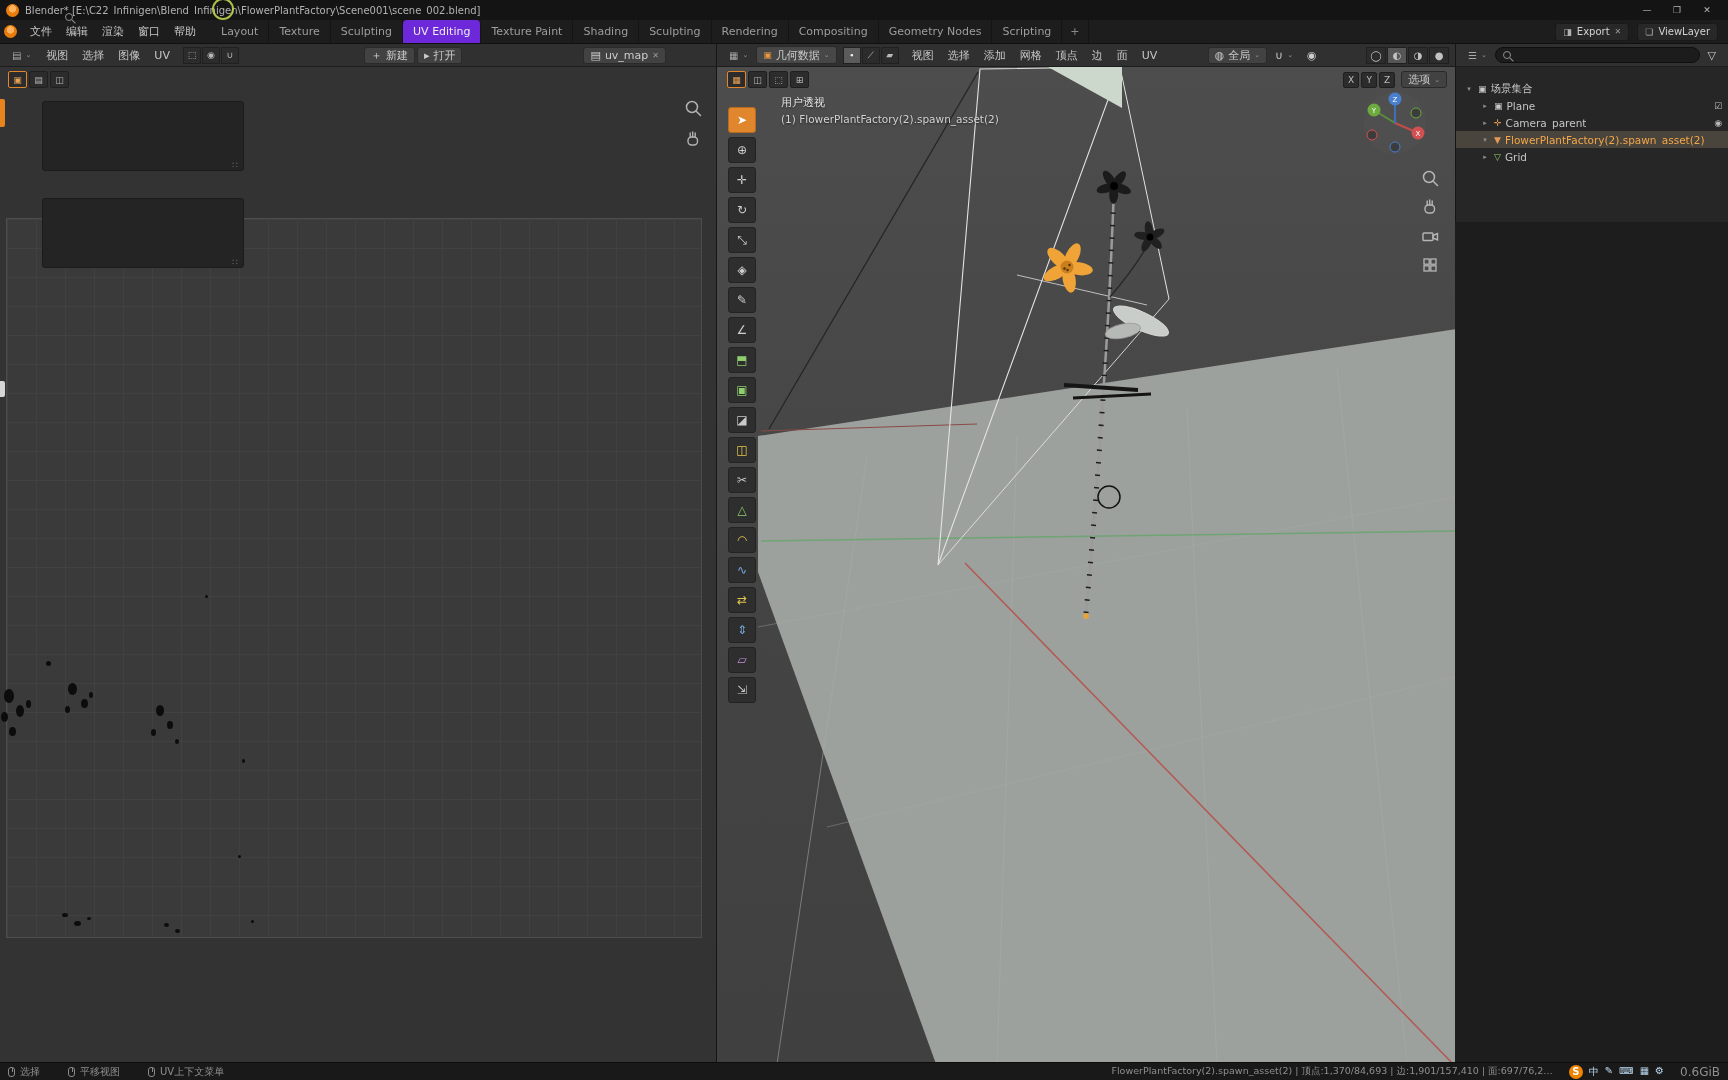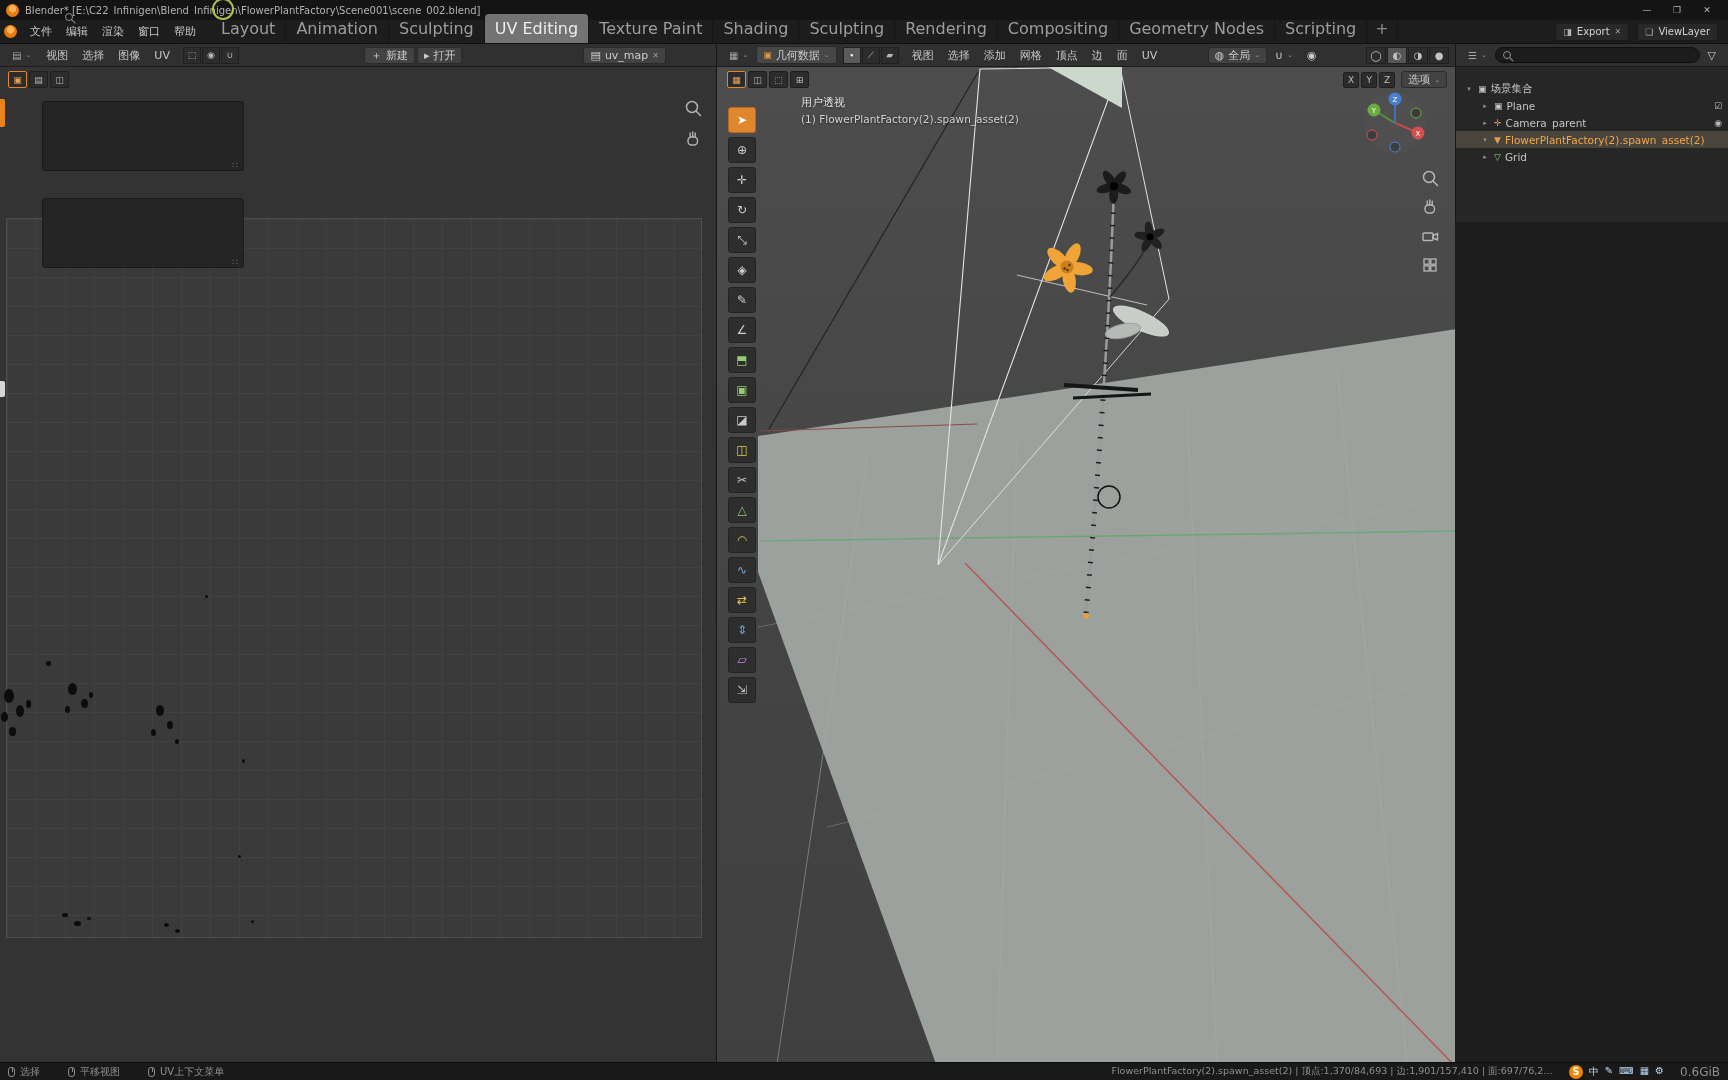--- a/index.html
+++ b/index.html
@@ -11,22 +11,22 @@
   .blender-logo { width:13px; height:13px; border-radius:50%; background:radial-gradient(circle at 50% 38%, #ffb25e 0 35%, #e87d0d 36% 100%); margin-right:6px; flex:none; }
   .win-title { white-space:nowrap; overflow:hidden; }
   .ring { position:absolute; left:212px; top:-2px; width:22px; height:22px; border:2.5px solid #b9d34c; border-radius:50%; opacity:.9; }
   .win-controls { margin-left:auto; display:flex; }
   .win-btn { width:30px; height:18px; display:flex; align-items:center; justify-content:center; color:#b8b8b8; font-size:9px; background:none; border:0; }
 
   
   .topbar { position:absolute; left:0; top:20px; width:1728px; height:24px; background:#1d1d1d; border-bottom:1px solid #101010; display:flex; align-items:center; padding:0 4px; font-size:11px; }
   .menu-item { background:none; border:0; color:#c6c6c6; font-size:11px; padding:3px 7px; border-radius:3px; white-space:nowrap; }
   .tabs { display:flex; align-items:flex-end; height:100%; margin-left:8px; }
-  .tab { font-size:16px; color:#9d9d9d; padding:5px 10px 5px; border-right:1px solid #141414; white-space:nowrap; }
-  .tab.active { background:#737373; color:#ececec; border-radius:4px 4px 0 0; }
+  .tab { font-size:11px; color:#9d9d9d; padding:5px 10px 5px; border-right:1px solid #141414; white-space:nowrap; }
+  .tab.active { background:#6d28d9; color:#ececec; border-radius:4px 4px 0 0; }
   .tab.add { color:#8a8a8a; padding:5px 8px; }
   .scene-widgets { margin-left:auto; display:flex; gap:8px; align-items:center; padding-right:6px; }
   .widget { display:flex; align-items:center; gap:5px; background:#282828; height:18px; padding:0 7px; border-radius:3px; font-size:10px; color:#d2d2d2; border:1px solid #191919; }
   .w-ico { font-size:9px; color:#b3b3b3; }
   .w-x { font-size:8px; color:#9a9a9a; }
 
   
   .hdr { position:absolute; top:44px; height:23px; background:#303030; border-bottom:1px solid #1d1d1d; display:flex; align-items:center; gap:2px; font-size:11px; padding:0 6px; color:#cccccc; }
   #uv-header { left:0; width:716px; }
   #vp-header { left:716px; width:739px; border-left:1px solid #161616; }
@@ -64,21 +64,21 @@
 
   #viewport { left:716px; width:739px; height:995px; background:linear-gradient(#4d4d4d,#444444 55%,#404040); border-left:1px solid #161616; overflow:hidden; }
   .vp-strip { position:absolute; left:10px; top:4px; display:flex; gap:2px; }
   .vp-strip-right { position:absolute; right:8px; top:4px; display:flex; gap:6px; align-items:center; }
   .mini-toggle { width:16px; height:16px; background:#2c2c2c; border:1px solid #1f1f1f; color:#bdbdbd; font-size:9px; display:flex; align-items:center; justify-content:center; border-radius:2px; }
   .vp-tools { position:absolute; left:11px; top:40px; width:28px; display:flex; flex-direction:column; gap:4px; }
   .tool-btn { width:28px; height:26px; background:#2e2e2e; border:1px solid #232323; border-radius:3px; display:flex; align-items:center; justify-content:center; }
   .tool-btn.active { background:#e0862d; border-color:#b86a1e; }
   .tool-btn.active .tool-glyph { color:#fff; }
   .tool-glyph { font-size:12px; color:#cfcfcf; }
-  .vp-overlay { position:absolute; left:84px; top:28px; text-shadow:0 1px 2px rgba(0,0,0,.55); }
+  .vp-overlay { position:absolute; left:64px; top:28px; text-shadow:0 1px 2px rgba(0,0,0,.55); }
   .vp-overlay .t1 { font-size:11px; color:#e4e4e4; }
   .vp-overlay .t2 { font-size:10.5px; color:#d2d2d2; margin-top:3px; }
   .gizmo { position:absolute; right:26px; top:22px; }
   .vp-nav { position:absolute; right:14px; top:100px; display:flex; flex-direction:column; gap:7px; align-items:center; }
   .scene-svg { position:absolute; left:0; top:0; }
 
   
   #outliner { left:1455px; top:67px; width:273px; height:155px; background:#262626; border-left:1px solid #161616; font-size:10.5px; overflow:hidden; padding-top:13px; }
   .out-row { display:flex; align-items:center; height:17px; gap:4px; color:#c4c4c4; padding-right:6px; }
   .out-row.selected { background:#49443c; }
@@ -144,21 +144,21 @@
     <span class="blender-logo"></span>
     <nav class="menus" id="topbar-menus">
         <button class="menu-item">文件</button>
         <button class="menu-item">编辑</button>
         <button class="menu-item">渲染</button>
         <button class="menu-item">窗口</button>
         <button class="menu-item">帮助</button>
       </nav>
     <div class="tabs" id="workspace-tabs">
         <div class="tab">Layout</div>
-        <div class="tab">Animation</div>
+        <div class="tab">Texture</div>
         <div class="tab">Sculpting</div>
         <div class="tab active">UV Editing</div>
         <div class="tab">Texture Paint</div>
         <div class="tab">Shading</div>
         <div class="tab">Sculpting</div>
         <div class="tab">Rendering</div>
         <div class="tab">Compositing</div>
         <div class="tab">Geometry Nodes</div>
         <div class="tab">Scripting</div>
         <div class="tab add">+</div>

